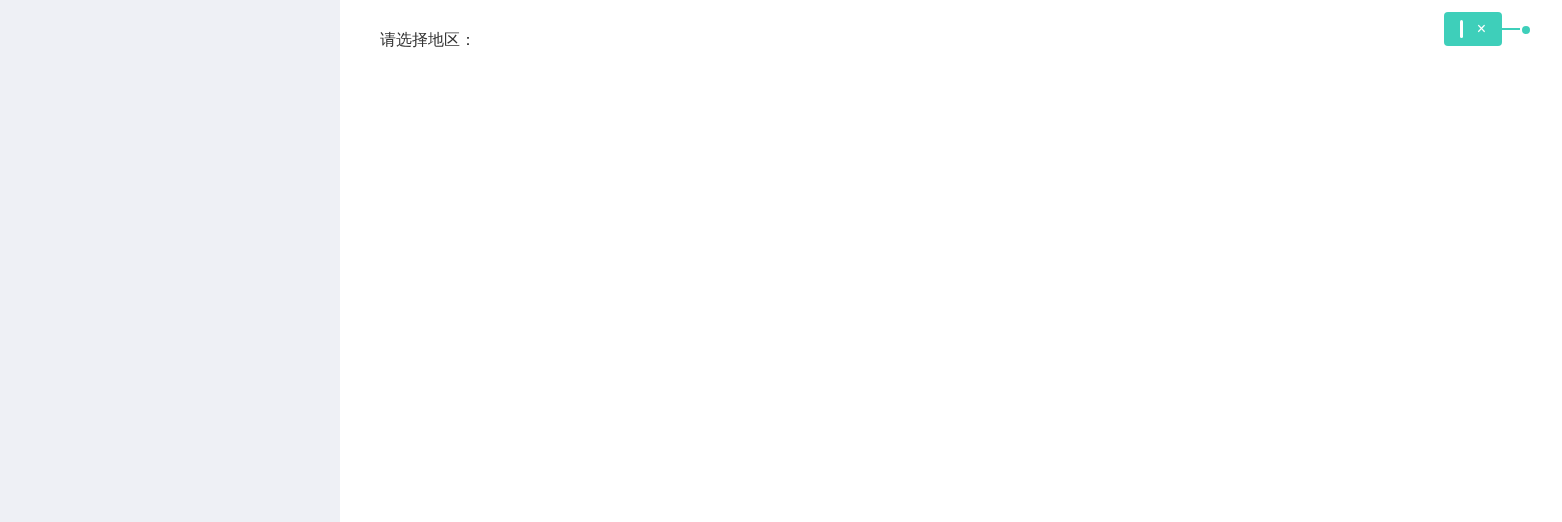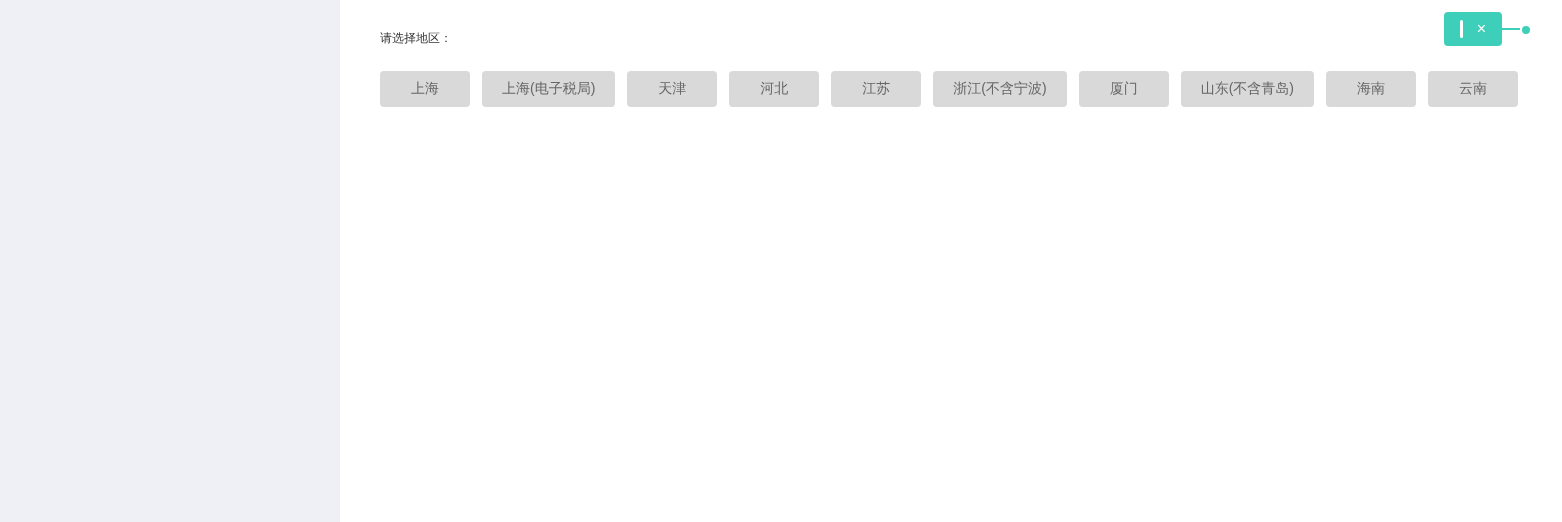--- a/index.html
+++ b/index.html
@@ -30,21 +30,21 @@
       position: absolute;
       left: 340px;
       top: 0;
       width: 1222px;
       height: 522px;
       background: #ffffff;
       padding: 30px 40px;
     }
 
     .page-title {
-      font-size: 12px;
+      font-size: 16px;
       color: #333;
       margin-bottom: 24px;
       font-weight: normal;
     }
 
     .region-buttons {
       display: flex;
       flex-wrap: wrap;
       gap: 12px;
     }
@@ -118,33 +118,20 @@
     }
   </style>
 </head>
 <body>
 
 <div class="left-sidebar"></div>
 
 <div class="main-content">
   <div class="page-title">请选择地区：</div>
 
-  <div class="region-buttons">
-
-  <button class="region-btn">上海</button>
-      <button class="region-btn">上海(电子税局)</button>
-      <button class="region-btn">天津</button>
-      <button class="region-btn">河北</button>
-      <button class="region-btn">江苏</button>
-      <button class="region-btn">浙江(不含宁波)</button>
-      <button class="region-btn">厦门</button>
-      <button class="region-btn">山东(不含青岛)</button>
-      <button class="region-btn">海南</button>
-      <button class="region-btn">云南</button>
-    </div>
 </div>
 
 <div class="tooltip-banner">
   <span class="tooltip-close">×</span>
 </div>
 
 <div class="connector-line"></div>
 <div class="dot-indicator"></div>
 
 </body></html>

